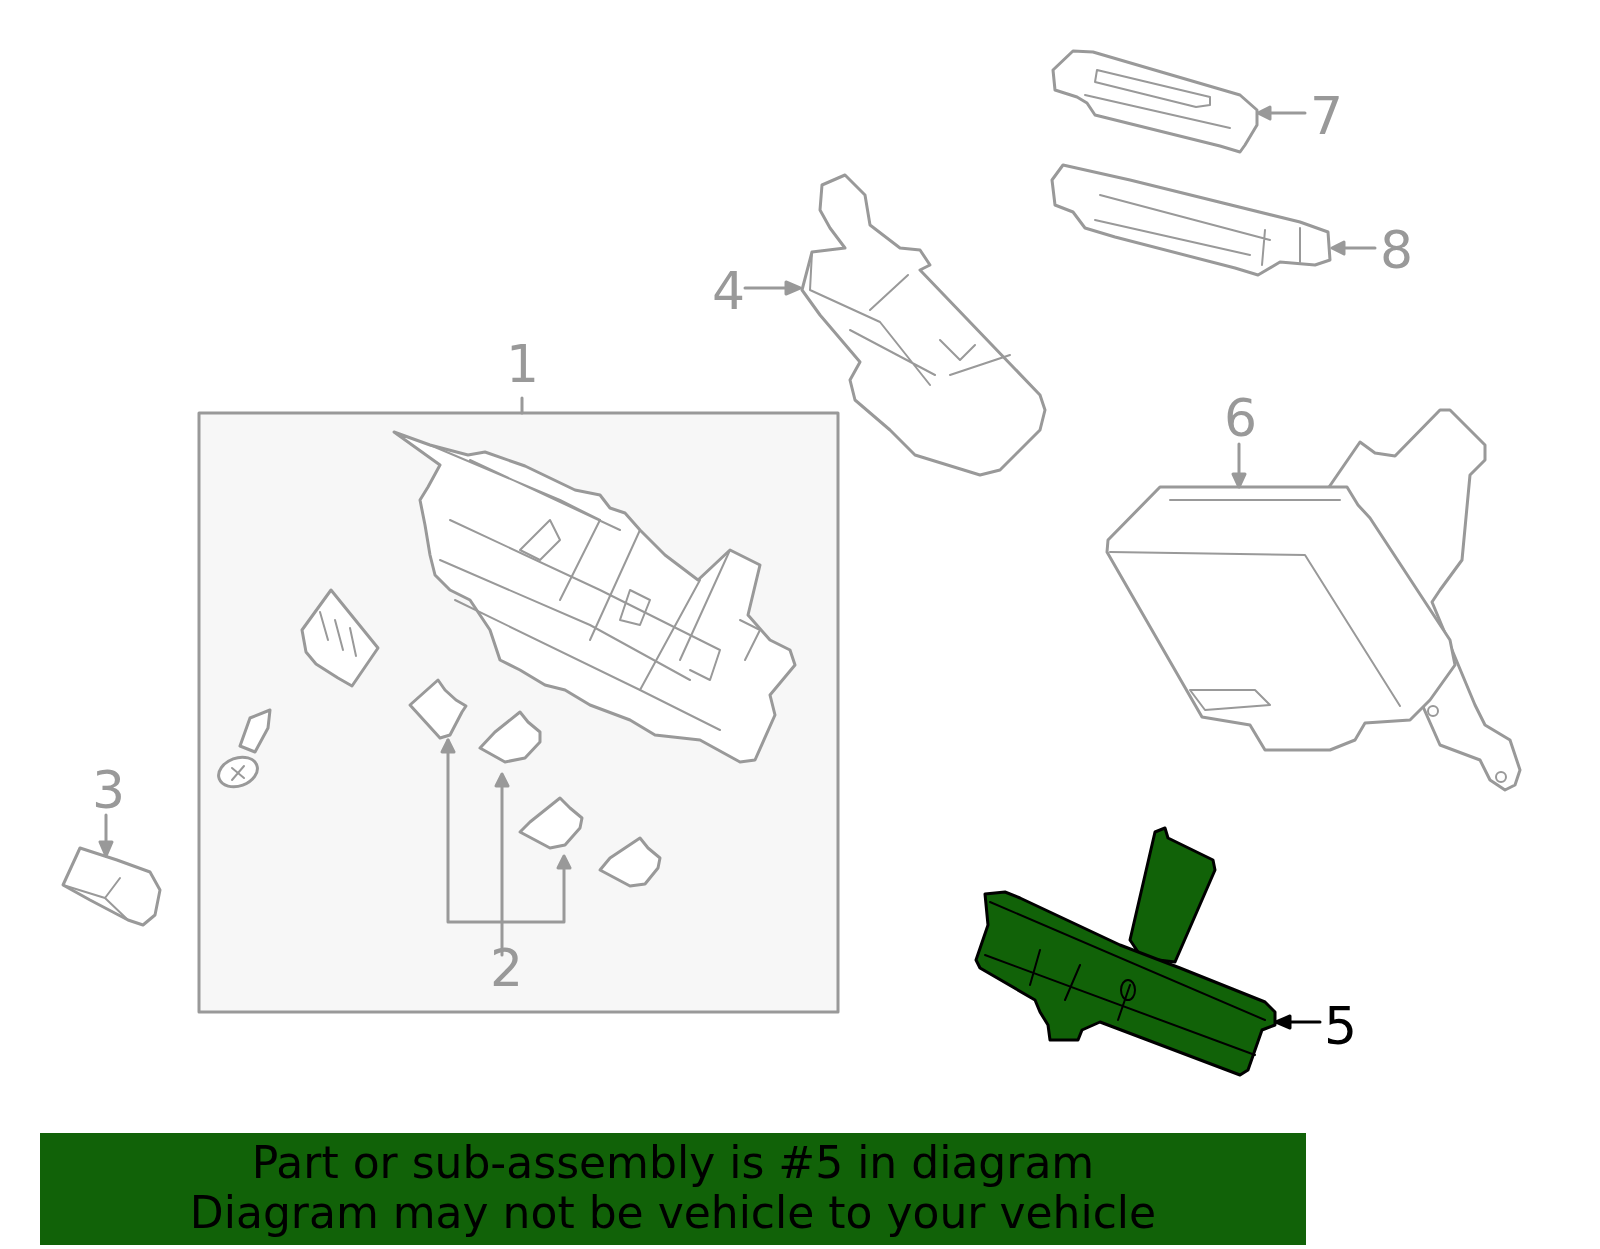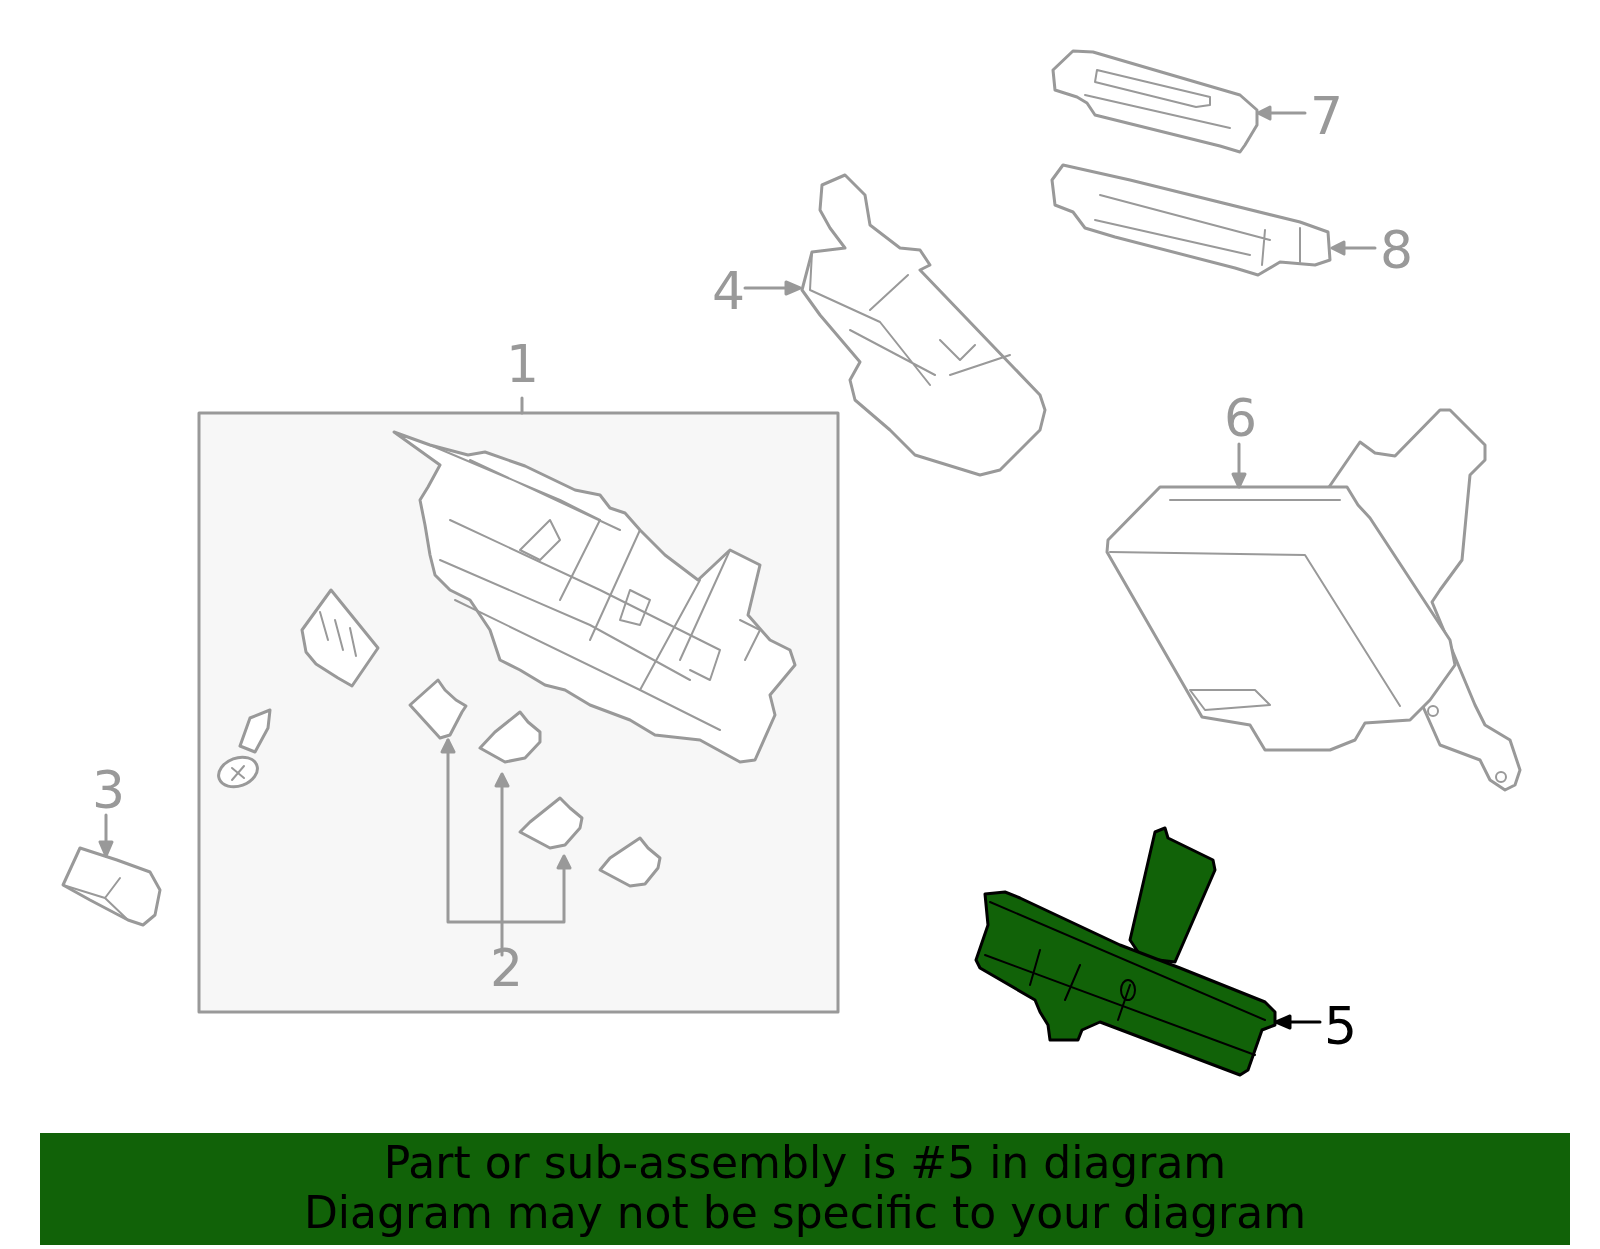--- a/index.html
+++ b/index.html
@@ -1,20 +1,20 @@
 <!DOCTYPE html>
 <html><head>
   <meta charset="utf-8">
   <style>
     html, body { margin: 0; padding: 0; background: #ffffff; }
     body { width: 1600px; height: 1249px; position: relative; overflow: hidden; font-family: "DejaVu Sans", sans-serif; }
     #diagram { position: absolute; left: 0; top: 0; width: 1600px; height: 1130px; }
     .callout { position: absolute; font-family: "DejaVu Sans", sans-serif; font-size: 52px; line-height: 1; color: #999999; }
     .callout.active { color: #000000; }
-    #banner { position: absolute; left: 40px; top: 1133px; width: 1530px; height: 112px; background: #116208; color: #000; text-align: center; font-family: "DejaVu Sans", sans-serif; font-size: 44px; line-height: 50px; padding-top: 5px; box-sizing: border-box; }
+    #banner { position: absolute; left: 40px; top: 1133px; width: 1266px; height: 112px; background: #116208; color: #000; text-align: center; font-family: "DejaVu Sans", sans-serif; font-size: 44px; line-height: 50px; padding-top: 5px; box-sizing: border-box; }
     #banner div { white-space: nowrap; }
   </style>
 </head>
 <body>
 
 <div id="diagram">
   <svg width="1600" height="1130" viewBox="0 0 1600 1130" xmlns="http://www.w3.org/2000/svg" fill="none" stroke-linejoin="round" stroke-linecap="round">
 
     <g>
       <rect x="199" y="413" width="639" height="599" fill="#f7f7f7" stroke="#999" stroke-width="3"></rect>
@@ -119,14 +119,14 @@
   <span class="callout" style="left:92px; top:764px;">3</span>
   <span class="callout" style="left:712px; top:265px;">4</span>
   <span class="callout active" style="left:1324px; top:1000px;">5</span>
   <span class="callout" style="left:1224px; top:392px;">6</span>
   <span class="callout" style="left:1310px; top:90px;">7</span>
   <span class="callout" style="left:1380px; top:224px;">8</span>
 </div>
 
 <div id="banner">
   <div>Part or sub-assembly is #5 in diagram</div>
-  <div>Diagram may not be specific to your diagram</div>
+  <div>Diagram may not be vehicle to your vehicle</div>
 </div>
 
 </body></html>

